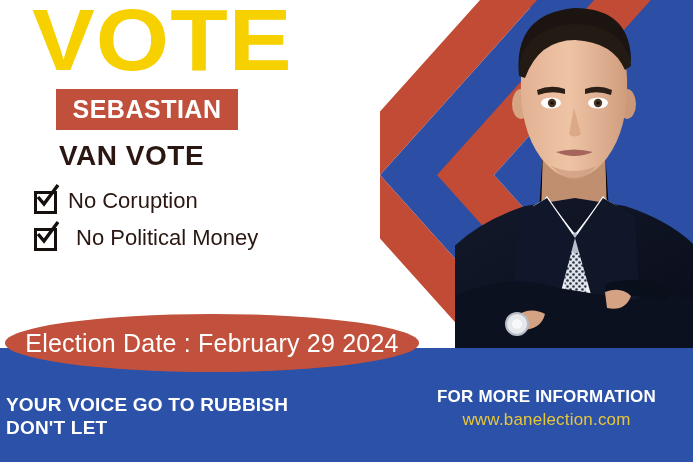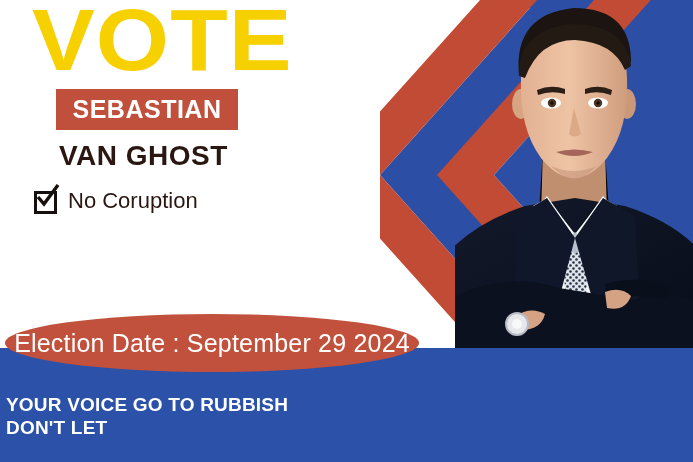--- a/index.html
+++ b/index.html
@@ -297,41 +297,54 @@
     </svg>
   </div>
 
   <div class="bg-blue-bottom"></div>
 
   <div class="vote">VOTE</div>
 
   <div class="name-banner">
     <span>SEBASTIAN</span>
   </div>
-  <div class="surname">VAN GHOST</div>
+  <div class="surname">VAN VOTE</div>
 
   <div class="bullets">
 
     <div class="bullet-row">
       <span class="box">
         <span class="sq"></span>
         <svg class="tick" viewBox="0 0 24 26" xmlns="http://www.w3.org/2000/svg">
           <path d="M2,13 L8,20 L22,1" fill="none" stroke="#15100d" stroke-width="3.4" stroke-linecap="butt" stroke-linejoin="miter"></path>
         </svg>
       </span>
       <span class="label">No Coruption</span>
     </div>
 
+    <div class="bullet-row indent-1">
+      <span class="box">
+        <span class="sq"></span>
+        <svg class="tick" viewBox="0 0 24 26" xmlns="http://www.w3.org/2000/svg">
+          <path d="M2,13 L8,20 L22,1" fill="none" stroke="#15100d" stroke-width="3.4" stroke-linecap="butt" stroke-linejoin="miter"></path>
+        </svg>
+      </span>
+      <span class="label">No Political Money</span>
+    </div>
 
 
   </div>
 
   <div class="date-pill">
-    <span>Election Date : September 29 2024</span>
+    <span>Election Date : February 29 2024</span>
   </div>
 
   <div class="slogan">
     <div>YOUR VOICE GO TO RUBBISH</div>
     <div>DON'T LET</div>
   </div>
 
+  <div class="contact">
+    <div class="cta">FOR MORE INFORMATION</div>
+    <div class="url">www.banelection.com</div>
+  </div>
 
 </div>
 
 </body></html>

